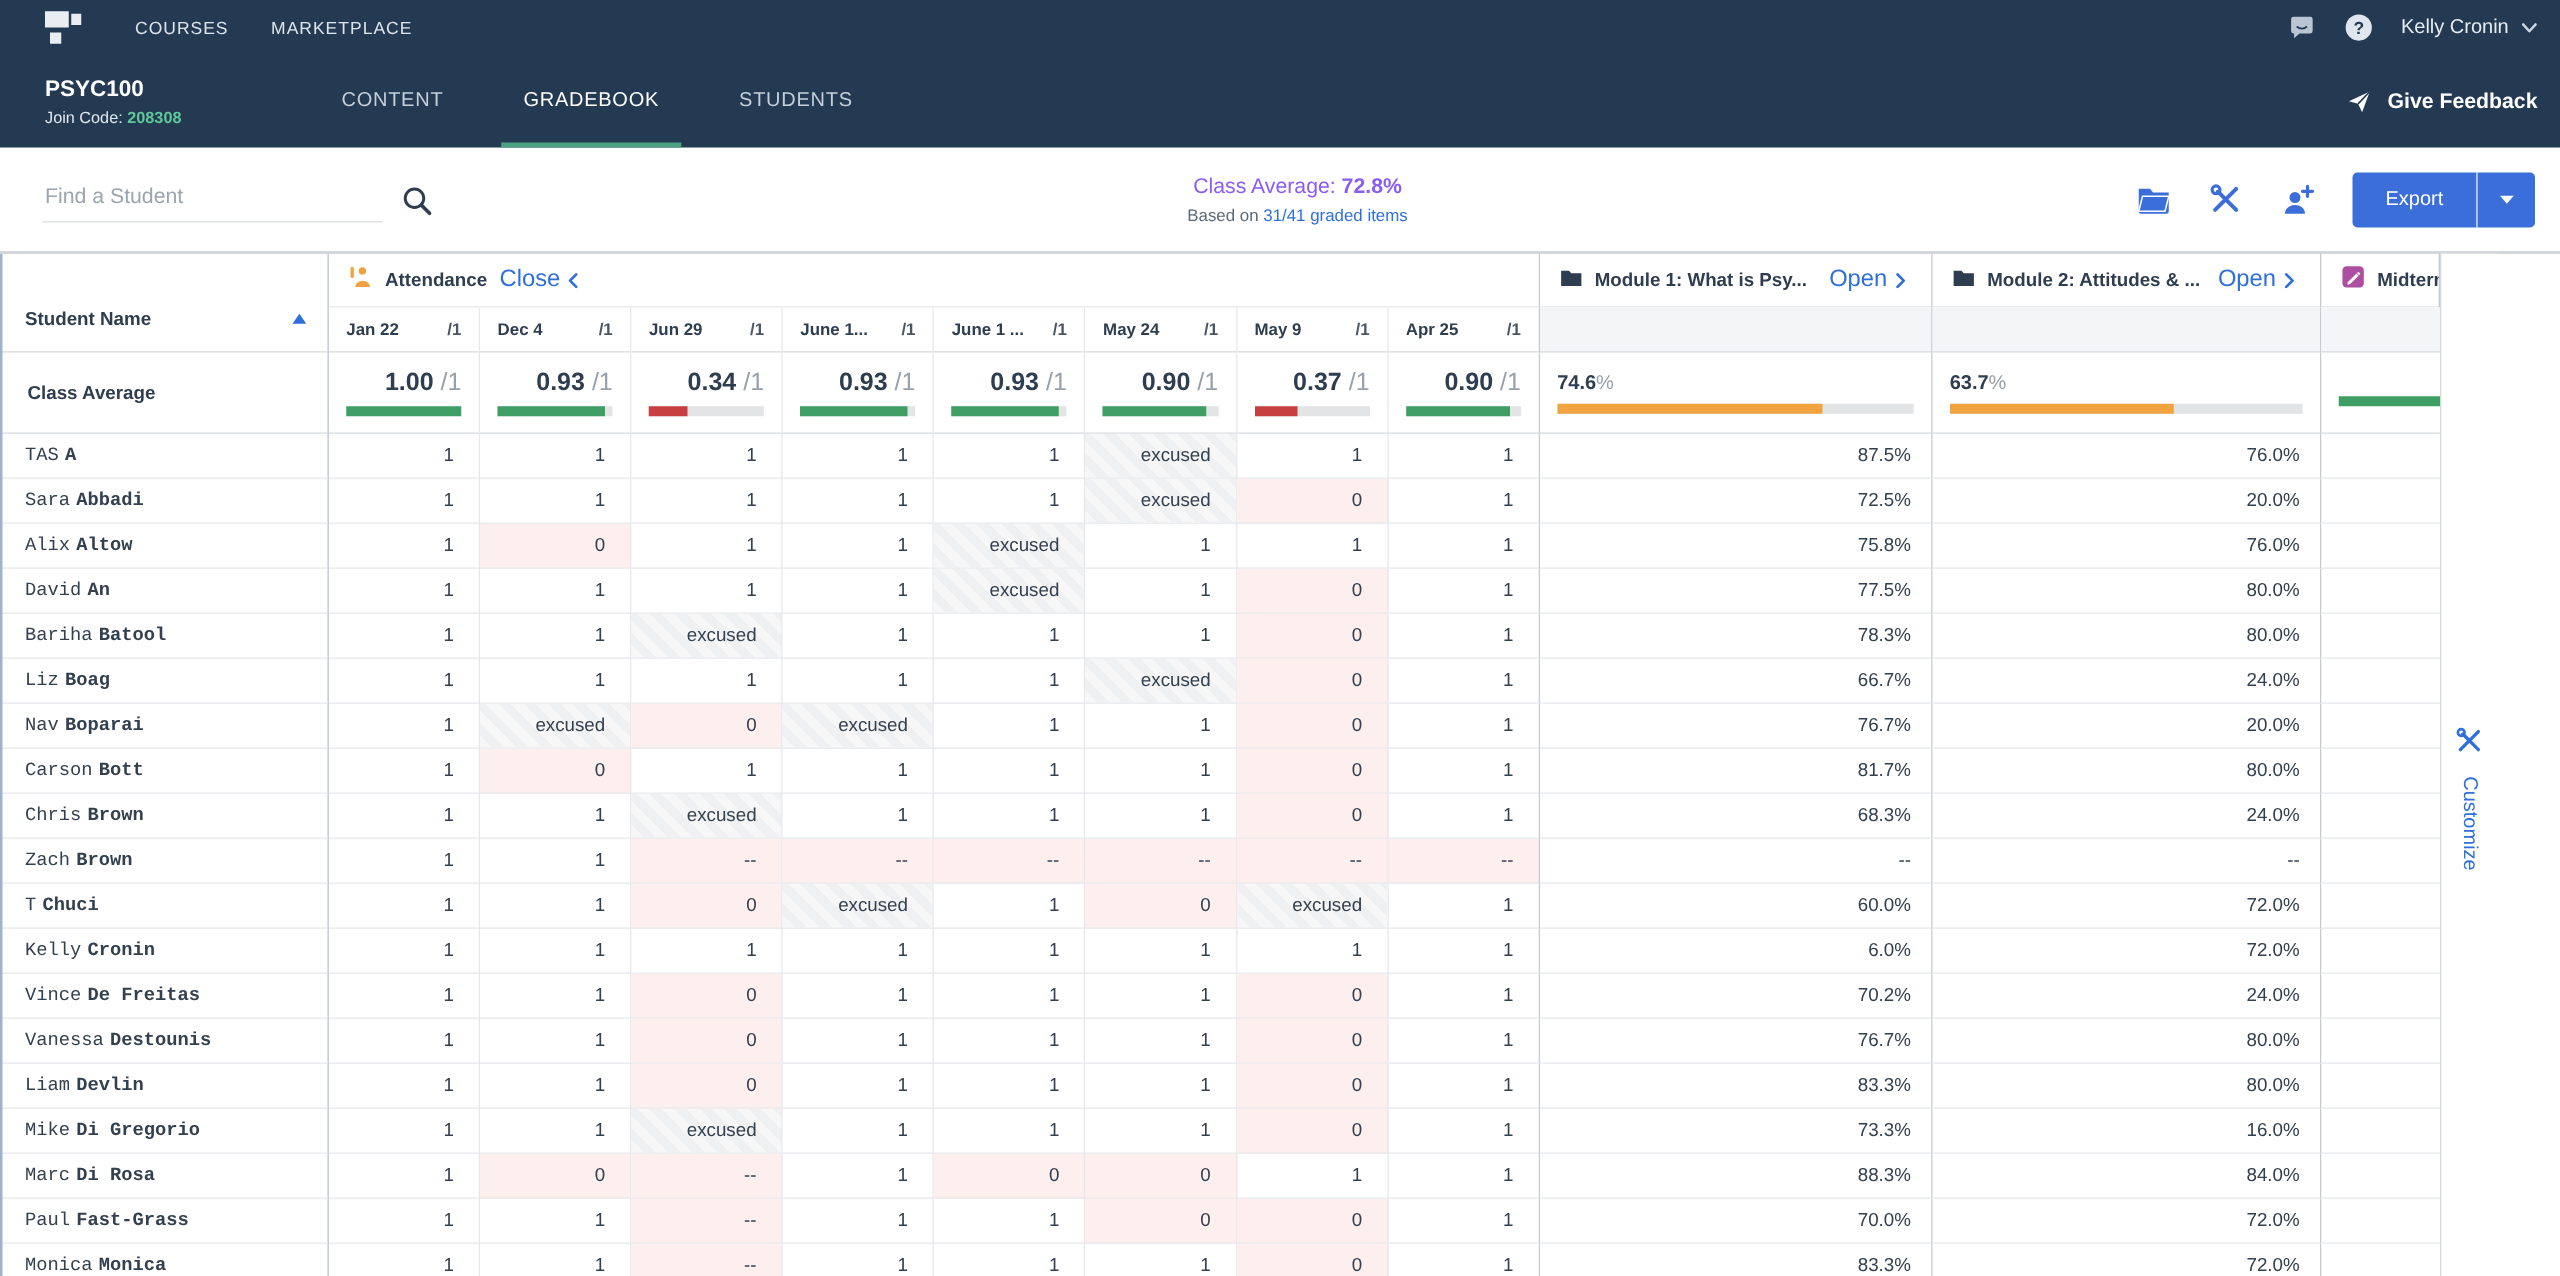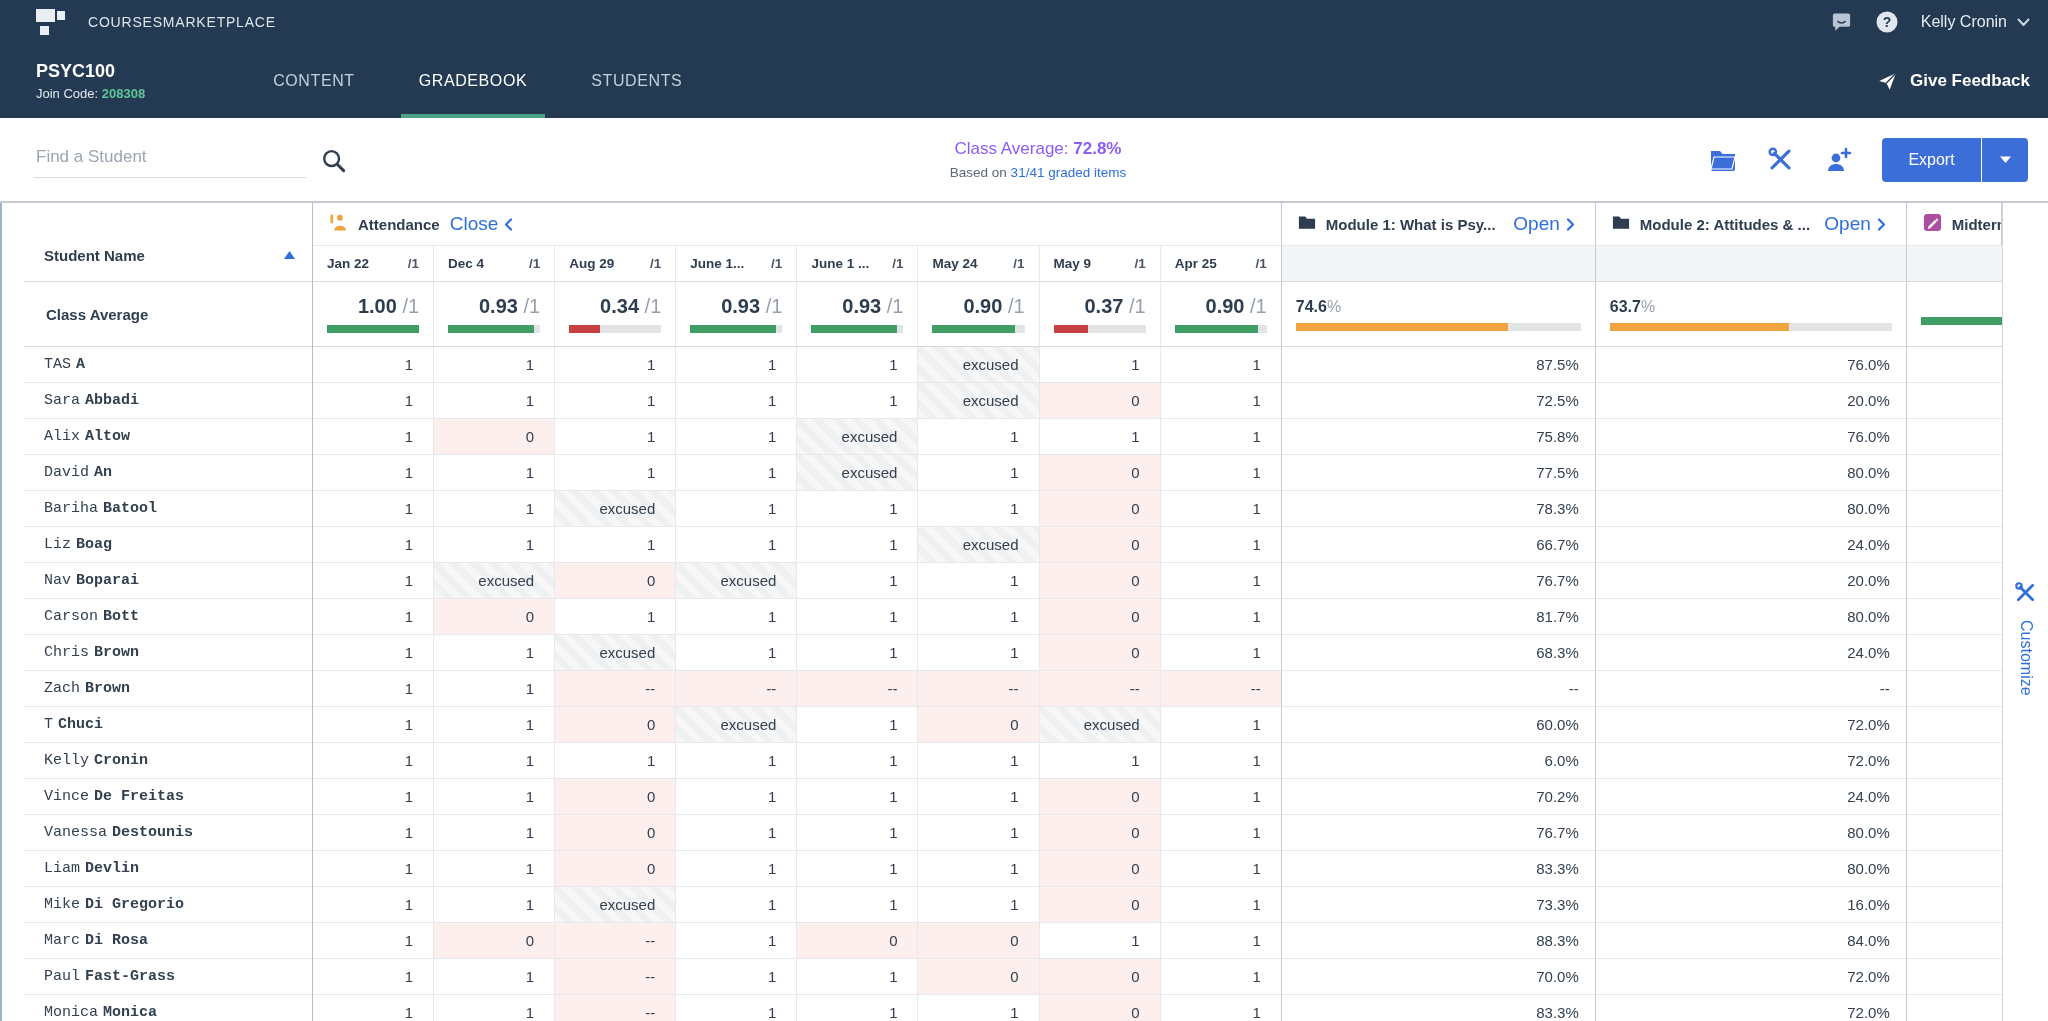--- a/index.html
+++ b/index.html
@@ -5,21 +5,21 @@
   * { margin:0; padding:0; box-sizing:border-box; }
   html,body { width:2048px; height:1021px; overflow:hidden; background:#fff;
               font-family:"Liberation Sans", sans-serif; }
 
   
   .topbar { height:44px; background:#233A52; display:flex; align-items:center; padding:0 18px; }
   .logo { width:30px; height:30px; position:relative; margin-left:18px; cursor:pointer; }
   .logo .b1{position:absolute;left:0;top:2px;width:19px;height:13px;background:#E9EEF3;}
   .logo .b2{position:absolute;left:21px;top:4px;width:8px;height:9px;background:#E9EEF3;}
   .logo .b3{position:absolute;left:4px;top:19px;width:9px;height:9px;background:#E9EEF3;}
-  .topnav { display:flex; margin-left:22px;justify-content:flex-end; }
+  .topnav { display:flex; gap:34px; margin-left:42px;justify-content:flex-end; }
   .topnav-item { color:#DDE5EC; font-size:14px; letter-spacing:.8px; cursor:pointer; }
   .topbar-right { margin-left:auto; display:flex; align-items:center; gap:22px; }
   .user-menu { display:flex; align-items:center; gap:10px; color:#E6ECF2; font-size:16px; cursor:pointer; }
 
   .coursebar { height:74px; background:#233A52; display:flex; align-items:stretch; padding:0 18px; }
   .course-info { margin-left:18px; display:flex; flex-direction:column; justify-content:center; }
   .course-name { color:#fff; font-size:18px; font-weight:bold; }
   .join-line { font-size:13px; margin-top:4px; color:#E1E8EF; }
   .join-code { color:#5FC79A; font-weight:bold; }
   .tabs { display:flex; margin-left:96px; }
@@ -46,21 +46,21 @@
   .tool-ic { cursor:pointer; display:flex; }
   .export-split { display:flex; cursor:pointer; }
   .export-main { background:#3C6ED9; color:#fff; font-size:16px; font-family:inherit; border:none;
                  width:100px; height:44px; border-radius:4px 0 0 4px; border-right:1px solid #FFFFFF; cursor:pointer; }
   .export-caret { background:#3C6ED9; width:46px; height:44px; border:none; border-radius:0 4px 4px 0;
                   display:flex; align-items:center; justify-content:center; cursor:pointer; }
 
   
   .table-region { display:flex; height:819px; border-top:1px solid #C5CAD0; position:relative; }
   .table-region::before { content:""; position:absolute; left:0; top:0; bottom:0; width:2px; background:#9FB3CB; z-index:5; }
-  .freeze-col { width:313px; flex:none; border-right:1px solid #B9BFC7; display:flex; flex-direction:column;padding-left:24px; }
+  .freeze-col { width:263px; flex:none; border-right:1px solid #B9BFC7; display:flex; flex-direction:column; }
   .fc-header { height:79px; flex:none; display:flex; align-items:center; justify-content:space-between;
                padding:26px 16px 0 20px; border-bottom:1px solid #D6DADE; }
   .fc-header span { font-size:15px; font-weight:bold; color:#2E3D50; }
   .fc-ca { height:65px; flex:none; display:flex; align-items:center; padding-left:22px;
            font-size:15px; font-weight:bold; color:#2E3D50; border-bottom:1px solid #D6DADE; }
   .fc-row { height:36px; flex:none; display:flex; align-items:center; padding-left:20px;
             font-size:15px; color:#33404F; border-bottom:1px solid #E6E8EB; cursor:pointer;font-family:Liberation Mono, monospace; }
   .fc-row .ln { font-weight:bold; margin-left:5px; }
 
   .grid-area { width:1689px; flex:none; display:flex; flex-direction:column; overflow:hidden; }
@@ -360,21 +360,21 @@
     <div class="date-row" id="date-row">
         <div class="dcell ">
        <span class="dl">Jan 22</span>
        <span class="dd">/1</span>
         </div>
         <div class="dcell ">
        <span class="dl">Dec 4</span>
        <span class="dd">/1</span>
         </div>
         <div class="dcell ">
-       <span class="dl">Aug 29</span>
+       <span class="dl">Jun 29</span>
        <span class="dd">/1</span>
         </div>
         <div class="dcell ">
        <span class="dl">June 1...</span>
        <span class="dd">/1</span>
         </div>
         <div class="dcell ">
        <span class="dl">June 1 ...</span>
        <span class="dd">/1</span>
         </div>

